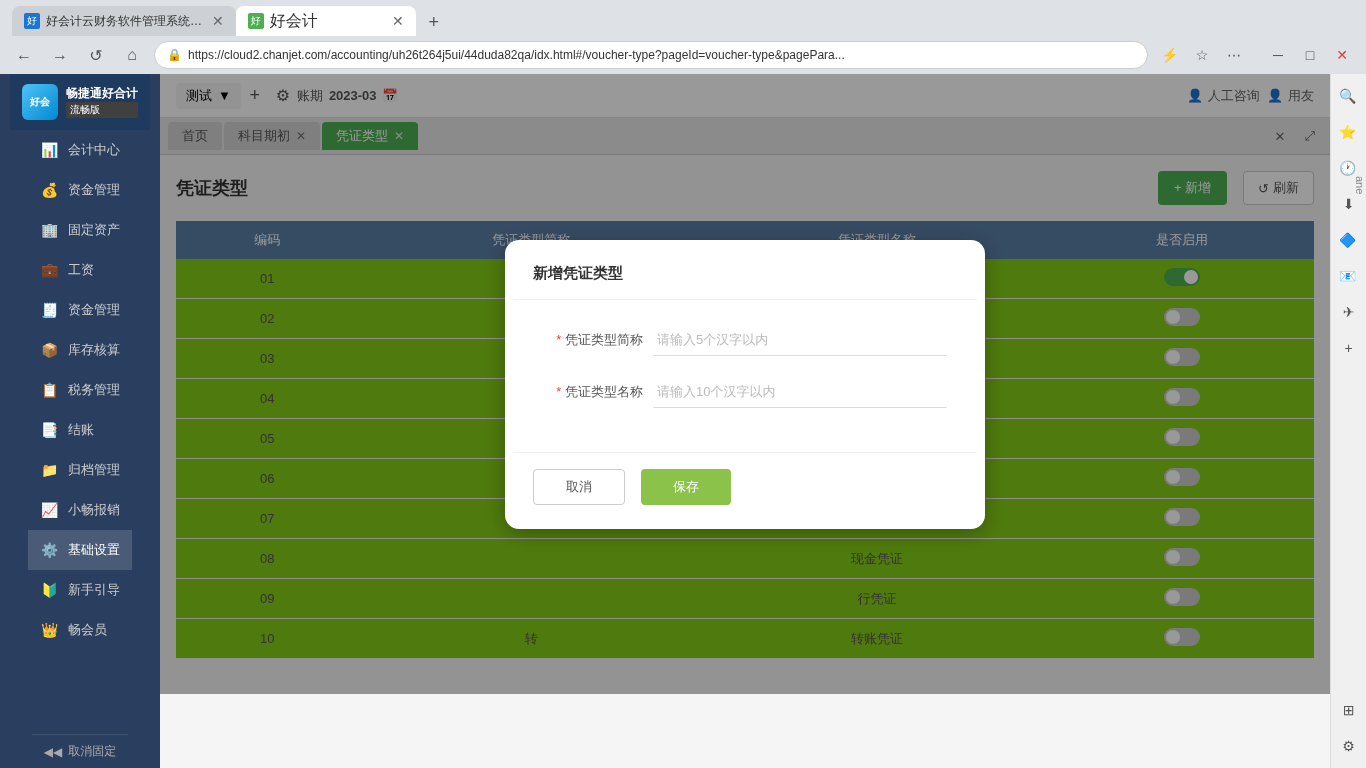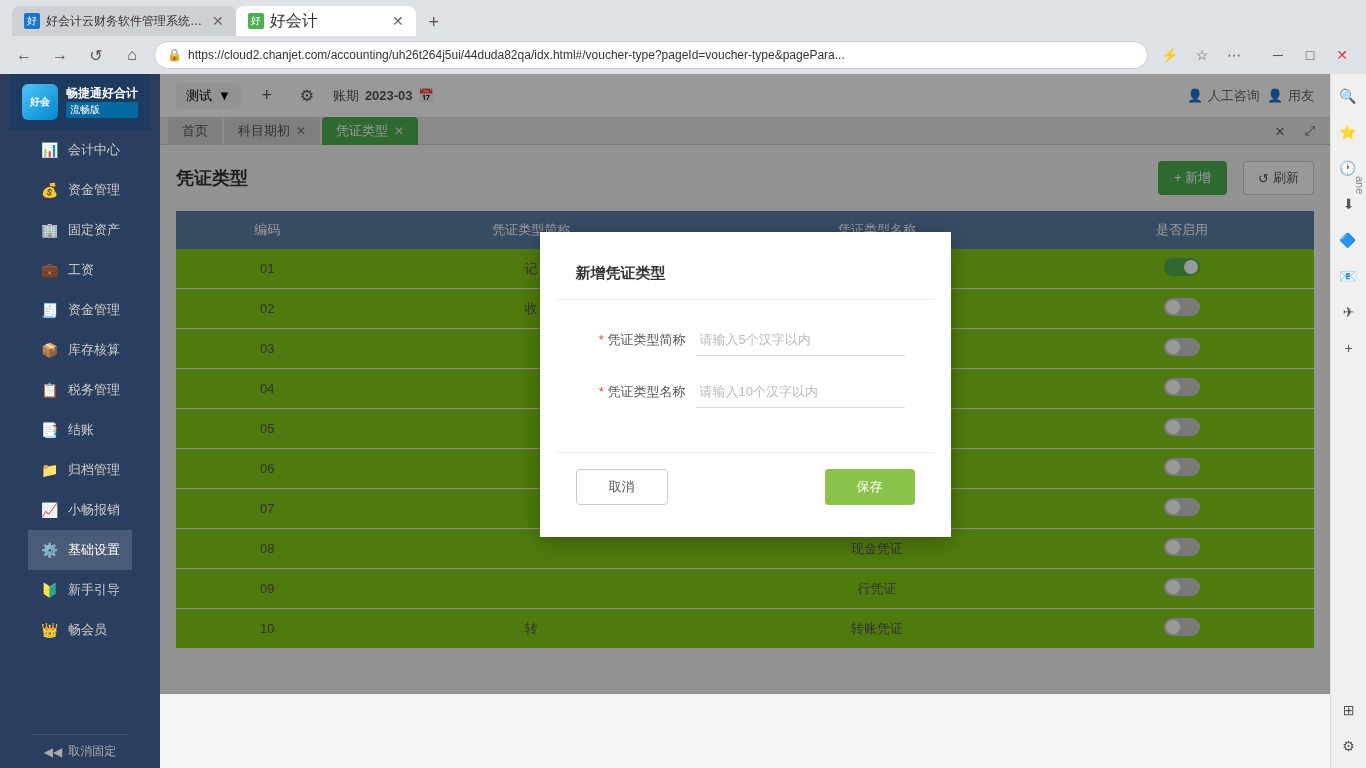--- a/index.html
+++ b/index.html
@@ -24,40 +24,40 @@
     .browser-action-btn { width: 28px; height: 28px; display: flex; align-items: center; justify-content: center; cursor: pointer; color: #555; font-size: 14px; border-radius: 4px; }
 
     
     .app-container { display: flex; height: 694px; }
 
     
     .sidebar { width: 160px; background: #2a3f5f; display: flex; flex-direction: column; color: white; flex-shrink: 0; position: relative; overflow-y: auto; overflow-x: hidden; align-items: center; }
     .sidebar-logo { display: flex; align-items: center; padding: 10px 12px; background: #1e3a5f; gap: 8px; }
     .logo-icon { width: 36px; height: 36px; background: linear-gradient(135deg, #4fc3f7, #0288d1); border-radius: 6px; display: flex; align-items: center; justify-content: center; color: white; font-size: 10px; font-weight: bold; }
     .logo-text { font-size: 12px; font-weight: bold; color: #fff; line-height: 1.3; }
-    .logo-badge { font-size: 10px; background: #0369a1; color: white; padding: 1px 4px; border-radius: 2px; }
+    .logo-badge { font-size: 10px; background: #404040; color: white; padding: 1px 4px; border-radius: 2px; }
     .sidebar-menu { flex: 1; }
     .menu-item { display: flex; align-items: center; padding: 10px 12px; cursor: pointer; gap: 8px; color: #ccc; font-size: 13px; }
     .menu-item.active { background: rgba(255,255,255,0.15); color: #fff; }
     .menu-icon { width: 20px; height: 20px; display: flex; align-items: center; justify-content: center; font-size: 14px; }
     .sidebar-bottom { padding: 8px 12px; border-top: 1px solid rgba(255,255,255,0.1); }
     .collapse-btn { display: flex; align-items: center; gap: 6px; color: #aaa; font-size: 12px; cursor: pointer; }
 
     
     .main-area { flex: 1; display: flex; flex-direction: column; background: #f5f5f5; }
 
     
-    .app-header { height: 44px; background: #fff; display: flex; align-items: center; padding: 0 16px; border-bottom: 1px solid #e0e0e0; gap: 12px; }
+    .app-header { height: 44px; background: #fff; display: flex; align-items: center; padding: 0 16px; border-bottom: 1px solid #e0e0e0; }
     .company-selector { display: flex; align-items: center; gap: 6px; background: #f5f5f5; border-radius: 4px; padding: 4px 10px; cursor: pointer; }
     .header-actions { display: flex; align-items: center; gap: 8px; margin-left: auto; }
     .header-btn { display: flex; align-items: center; gap: 4px; color: #666; font-size: 13px; cursor: pointer; }
     .period-info { display: flex; align-items: center; gap: 6px; color: #555; font-size: 13px; }
 
     
-    .content-tabs { display: flex; align-items: center; background: #e8e8e8; height: 27px; padding: 0 8px; border-bottom: 1px solid #ccc; }
+    .content-tabs { display: flex; align-items: center; background: #e8e8e8; height: 37px; padding: 0 8px; border-bottom: 1px solid #ccc; }
     .content-tab { display: flex; align-items: center; height: 28px; padding: 0 14px; background: #d4d4d4; border-radius: 4px 4px 0 0; font-size: 13px; color: #555; gap: 6px; cursor: pointer; margin-right: 2px; }
     .content-tab.active { background: #4caf50; color: white; }
     .content-tab .tab-x { font-size: 12px; opacity: 0.8; }
     .tab-window-controls { margin-left: auto; display: flex; gap: 6px; }
     .tab-win-btn { width: 24px; height: 24px; display: flex; align-items: center; justify-content: center; cursor: pointer; color: #666; }
 
     
     .page-content { flex: 1; background: #f5f5f5; padding: 16px; overflow-y: auto; position: relative; }
     .page-header { display: flex; align-items: center; justify-content: space-between; margin-bottom: 16px; }
     .page-title { font-size: 18px; color: #333; font-weight: bold; }
@@ -74,28 +74,28 @@
     .toggle-on::after { content: ''; position: absolute; right: 2px; top: 2px; width: 14px; height: 14px; background: white; border-radius: 50%; }
     .toggle-off { width: 36px; height: 18px; background: #ccc; border-radius: 9px; position: relative; display: inline-block; }
     .toggle-off::after { content: ''; position: absolute; left: 2px; top: 2px; width: 14px; height: 14px; background: white; border-radius: 50%; }
 
     
     .right-sidebar { width: 36px; background: #f0f0f0; border-left: 1px solid #ddd; display: flex; flex-direction: column; align-items: center; padding: 8px 0; gap: 8px; }
     .right-btn { width: 28px; height: 28px; display: flex; align-items: center; justify-content: center; cursor: pointer; color: #555; font-size: 14px; }
 
     
     .modal-overlay { position: fixed; top: 74px; left: 160px; right: 36px; bottom: 74px; background: rgba(0,0,0,0.4); display: flex; align-items: center; justify-content: center; z-index: 100; }
-    .modal { background: white; border-radius: 0; width: 411px; padding: 16px; box-shadow: 0 4px 20px rgba(0,0,0,0.3); }
+    .modal { background: white; border-radius: 14px; width: 480px; padding: 8px; box-shadow: 0 4px 20px rgba(0,0,0,0.3); }
     .modal-header { padding: 16px 20px; border-bottom: 1px solid #f0f0f0; font-size: 15px; font-weight: bold; color: #333; }
     .modal-body { padding: 24px 30px; }
     .form-row { display: flex; align-items: center; margin-bottom: 20px; }
     .form-label { width: 110px; font-size: 13px; color: #555; text-align: right; padding-right: 10px; flex-shrink: 0; }
     .form-input { flex: 1; height: 32px; border: none; border-bottom: 1px solid #ddd; font-size: 13px; color: #333; padding: 0 4px; outline: none; }
     .form-input::placeholder { color: #bbb; }
-    .modal-footer { padding: 16px 20px; display: flex; justify-content: space-between; gap: 16px; border-top: 1px solid #f0f0f0; }
+    .modal-footer { padding: 16px 20px; display: flex; justify-content: flex-start; gap: 16px; border-top: 1px solid #f0f0f0; }
     .btn-cancel { padding: 8px 32px; background: white; border: 1px solid #ccc; border-radius: 4px; color: #555; font-size: 13px; cursor: pointer; }
     .btn-save { padding: 8px 32px; background: #8bc34a; border: none; border-radius: 4px; color: white; font-size: 13px; cursor: pointer; }
   </style>
 </head>
 <body>
 
 <div class="browser-chrome">
 
   <div class="tab-bar">
     <div class="browser-tab inactive">

